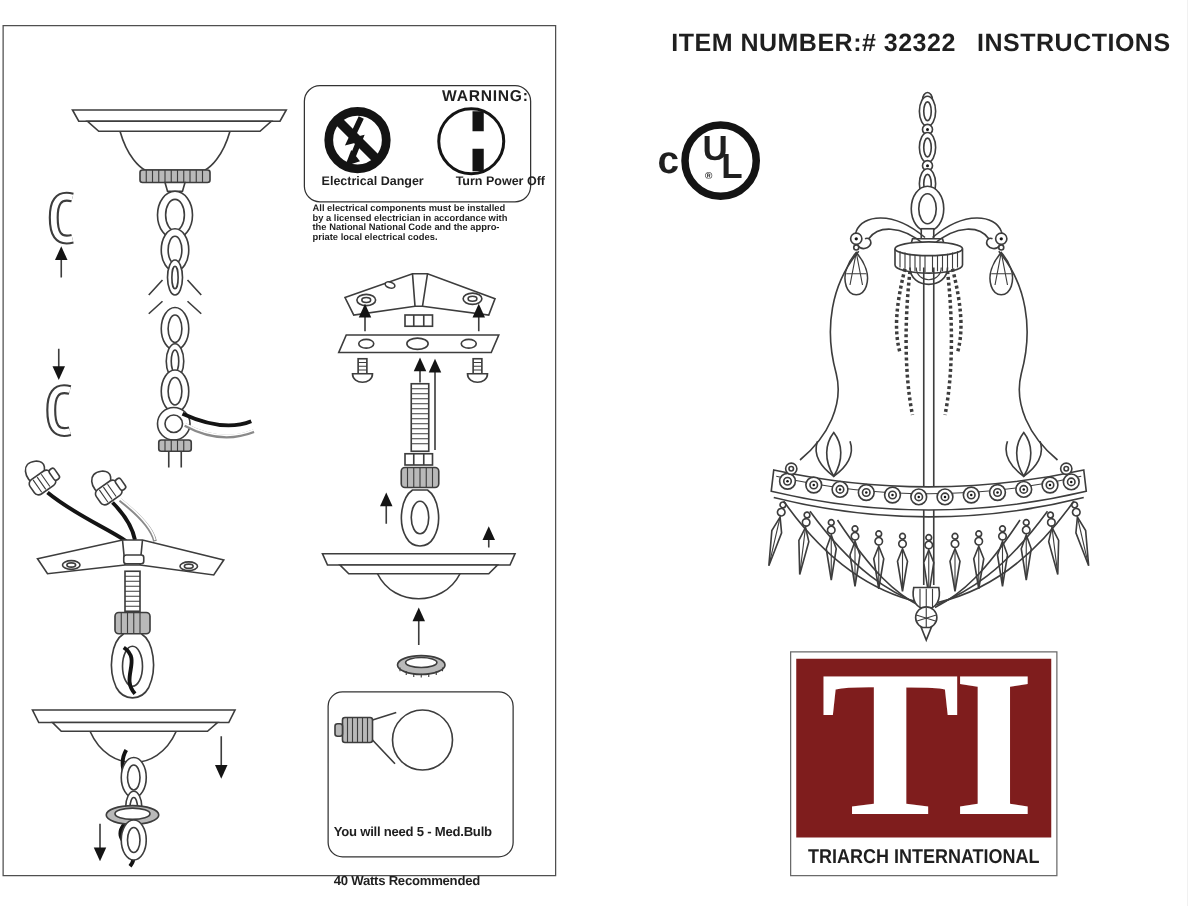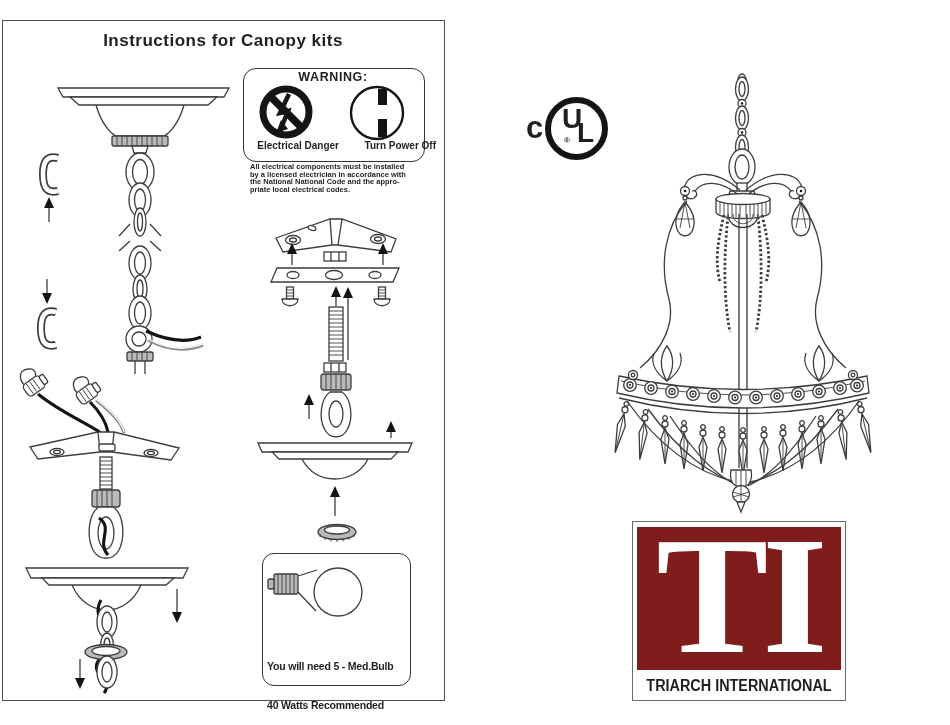--- a/index.html
+++ b/index.html
@@ -9,21 +9,21 @@
   .panel{position:absolute;left:2px;top:20px;width:441px;height:679px;
          border:1.6px solid #4f4f4f;background:#fff;}
   .title{position:absolute;left:2px;top:31px;width:442px;text-align:center;
          font-size:17px;font-weight:bold;letter-spacing:.5px;}
   .chain-note{position:absolute;left:11px;top:232px;font-size:10px;font-weight:bold;
               line-height:12.6px;}
   .chain-note div{white-space:pre;}
   
   .warnbox{position:absolute;left:243px;top:68px;width:180px;height:92px;
            border:1.5px solid #333;border-radius:13px;background:#fff;}
-  .warn-head{position:absolute;left:243px;top:70px;width:180px;text-align:center;
+  .warn-head{position:absolute;left:243px;top:70px;width:180px;text-align:right;
              font-size:12.5px;font-weight:bold;letter-spacing:.6px;}
   .icon-label{position:absolute;font-size:10px;font-weight:bold;text-align:right;}
   .lbl-danger{left:245px;top:140px;width:94px;}
   .lbl-power{left:354px;top:140px;width:82px;}
   .para{position:absolute;left:250px;top:163px;width:174px;font-size:7.5px;
         font-weight:bold;line-height:7.7px;}
   
   .bulbbox{position:absolute;left:262px;top:553px;width:147px;height:131px;
            border:1.5px solid #333;border-radius:12px;background:#fff;}
   .bulbtext{position:absolute;left:267px;top:633px;width:140px;font-size:10.5px;
@@ -64,21 +64,20 @@
   .art .bead{stroke-width:2.8px;stroke-dasharray:2.4 2.2;}
   .art .tube{stroke:#3d3d3d;stroke-width:8px;}
   .art .tubein{stroke:#fff;stroke-width:4.6px;}
 </style>
 </head>
 <body>
 
 <div class="page">
 
   <div class="panel"></div>
-  <div class="title">Instructions for Canopy kits</div>
 
 
   <div class="warnbox"></div>
   <div class="warn-head">WARNING:</div>
   <div class="icon-label lbl-danger">Electrical Danger</div>
   <div class="icon-label lbl-power">Turn Power Off</div>
 
   <div class="para">
     <div>All electrical components must be installed</div>
     <div>by a licensed electrician in accordance with</div>
@@ -87,20 +86,23 @@
   </div>
 
   <div class="bulbbox"></div>
   <div class="bulbtext">
     <div>You will need 5 - Med.Bulb</div>
     <div>40 Watts Recommended</div>
     
     
   </div>
 
+  <div class="hdr">
+    <span>ITEM NUMBER:# 32322</span><span class="gap"></span><span>INSTRUCTIONS</span>
+  </div>
 
   <div class="cul">
     <span class="cul-c">c</span>
     <div class="cul-circle">
       <span class="cul-u">U</span>
       <span class="cul-l">L</span>
       <span class="cul-r">®</span>
     </div>
   </div>
 

